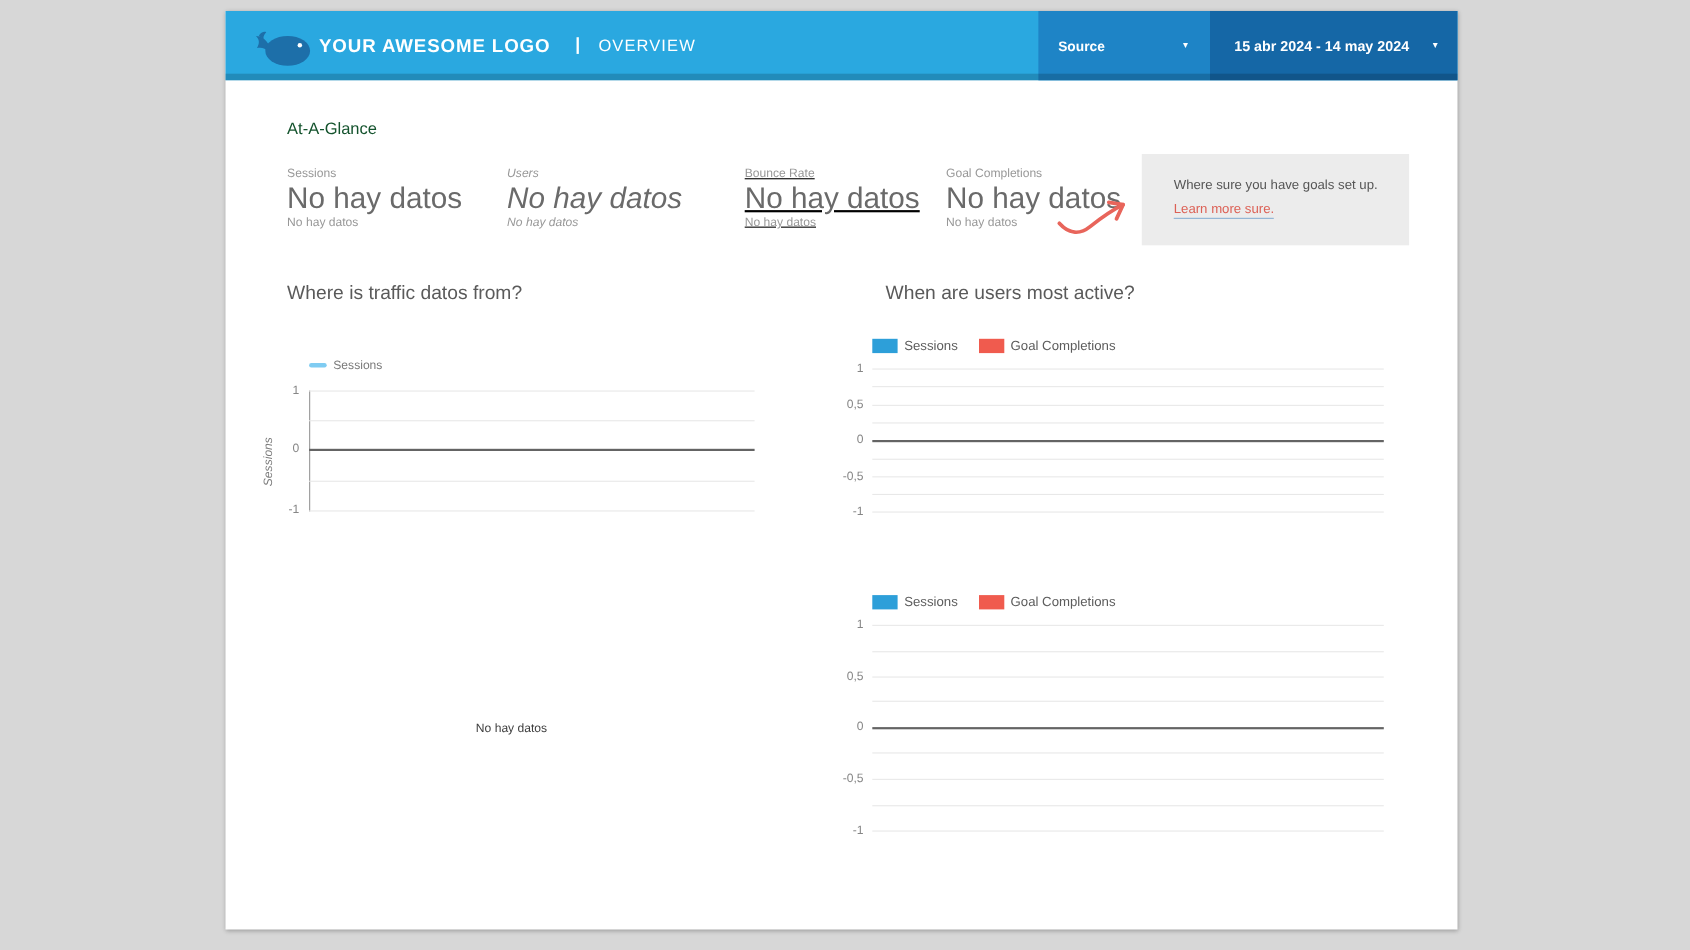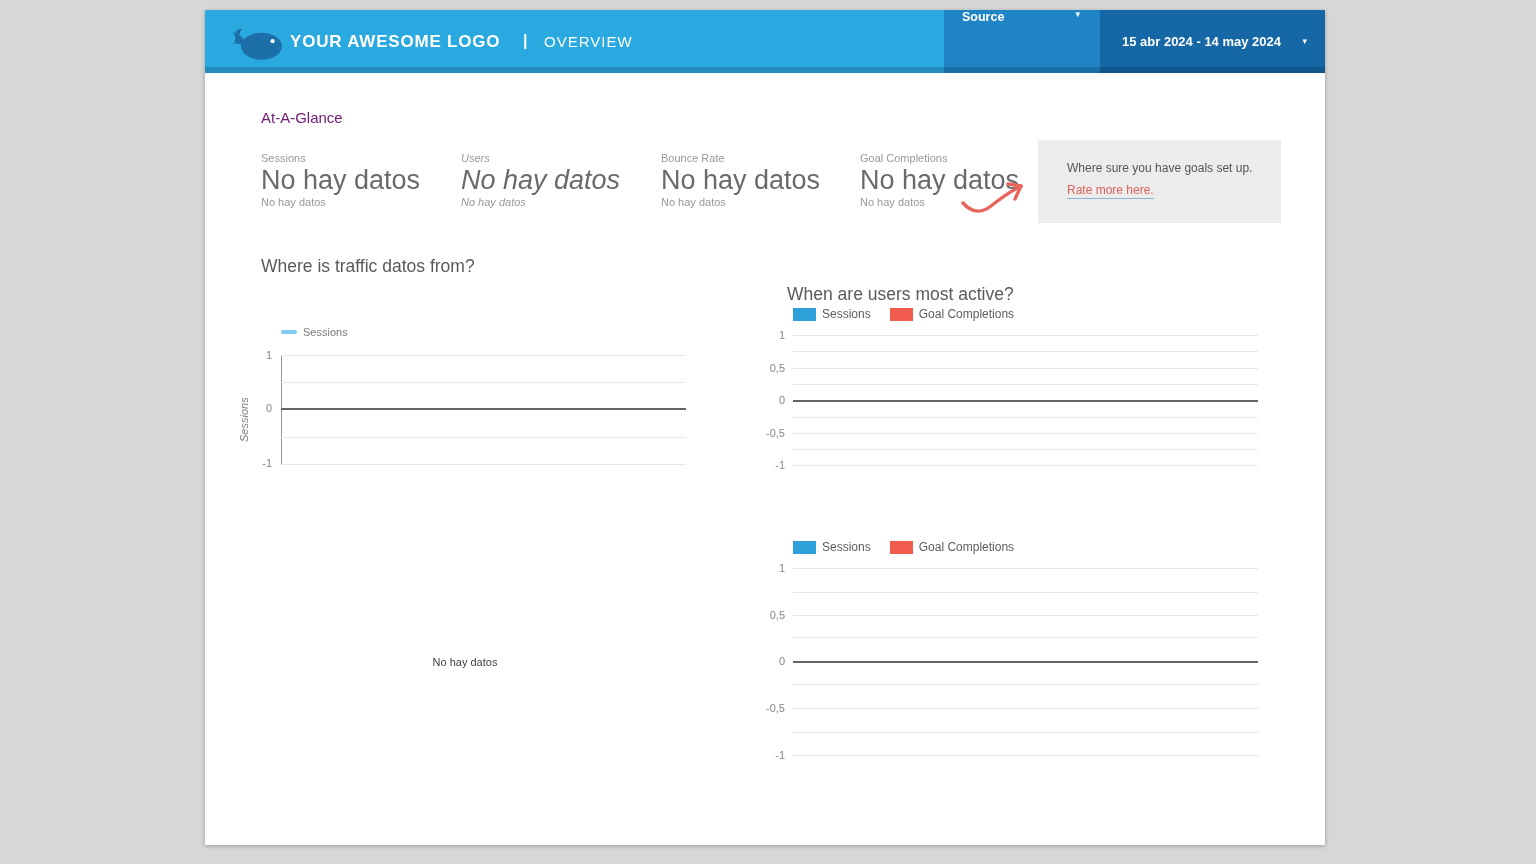--- a/index.html
+++ b/index.html
@@ -17,43 +17,43 @@
   .header::after{content:"";position:absolute;left:0;bottom:0;width:100%;height:6px;
     background:rgba(0,0,0,.17);z-index:6;}
   .whale{position:absolute;left:26px;top:11px;width:56px;height:42px;}
   .logo-text{position:absolute;left:85px;top:0;height:63px;line-height:63px;
     color:#fff;font-size:17px;font-weight:bold;letter-spacing:.8px;}
   .header-sep{position:absolute;left:318px;top:0;height:63px;line-height:61px;
     color:#fff;font-size:16px;font-weight:bold;}
   .page-title{position:absolute;left:339px;top:0;height:63px;line-height:63px;
     color:#fff;font-size:15px;font-weight:normal;letter-spacing:1px;}
   .source-block{position:absolute;left:739px;top:0;width:156px;height:63px;background:#1e84c6;
-    display:flex;align-items:flex-start;justify-content:space-between;
+    display:flex;align-items:center;justify-content:space-between;
     padding:0 20px 0 18px;box-sizing:border-box;cursor:pointer;}
   .source-block .lbl{color:#fff;font-size:12.5px;font-weight:600;}
   .date-block{position:absolute;left:895px;top:0;width:225px;height:63px;background:#1567a6;
     display:flex;align-items:center;justify-content:space-between;
     padding:0 18px 0 22px;box-sizing:border-box;cursor:pointer;}
   .date-block .lbl{color:#fff;font-size:13px;font-weight:bold;}
   .caret{color:#fff;font-size:9px;line-height:1;}
   
-  .aag-title{position:absolute;left:56px;top:99px;font-size:15px;color:#701a75;}
+  .aag-title{position:absolute;left:56px;top:99px;font-size:15px;color:#14532d;}
   .metric{position:absolute;top:142px;width:190px;}
   .metric .m-label{font-size:11px;color:#989898;line-height:12px;}
   .metric .m-value{font-size:27px;color:#6a6a6a;line-height:29px;margin-top:2px;white-space:nowrap;}
   .metric .m-sub{font-size:11px;color:#989898;line-height:12px;margin-top:1px;}
-  .m-c0{left:56px;} .m-c1{left:256px;font-style:italic;} .m-c2{left:456px;} .m-c3{left:655px;}
+  .m-c0{left:56px;} .m-c1{left:256px;font-style:italic;} .m-c2{left:472px;text-decoration:underline;} .m-c3{left:655px;}
   .goal-note{position:absolute;left:833px;top:130px;width:243px;height:83px;background:#ececec;}
   .note-msg{position:absolute;left:29px;top:21px;font-size:12px;color:#555;}
   .note-link{position:absolute;left:29px;top:43px;font-size:12px;color:#dc6156;
     border-bottom:1px solid #8cb2d4;padding-bottom:1px;cursor:pointer;}
   .arrow-svg{position:absolute;left:752px;top:167px;width:82px;height:50px;}
   
   .section-title{position:absolute;top:246px;font-size:17.5px;color:#5a5a5a;}
-  .st-left{left:56px;} .st-right{left:582px;margin-top:28px;}
+  .st-left{left:56px;} .st-right{left:600px;}
   .gl{position:absolute;height:1px;background:#e8e8e8;}
   .gl-zero{position:absolute;height:2px;background:#646464;}
   .ytick{position:absolute;width:44px;text-align:right;font-size:11px;color:#868686;line-height:12px;}
   
   .legend-line{position:absolute;left:76px;top:316px;display:flex;align-items:center;}
   .swatch-line{width:16px;height:4px;border-radius:2px;background:#7fccf2;margin-right:6px;}
   .legend-line .llbl{font-size:11px;color:#7a7a7a;}
   .vaxis{position:absolute;left:76px;top:345px;width:1px;height:110px;background:#979797;}
   .ytitle{position:absolute;left:33px;top:366px;width:14px;height:88px;
     writing-mode:vertical-rl;transform:rotate(180deg);text-align:center;
@@ -111,21 +111,21 @@
     <div class="m-sub">No hay datos</div>
   </div>
   <div class="metric m-c3">
     <div class="m-label">Goal Completions</div>
     <div class="m-value">No hay datos</div>
     <div class="m-sub">No hay datos</div>
   </div>
 
   <div class="goal-note">
     <div class="note-msg">Where sure you have goals set up.</div>
-    <div class="note-link">Rate more here.</div>
+    <div class="note-link">Learn more sure.</div>
   </div>
   <svg class="arrow-svg" viewBox="0 0 82 50">
     <path d="M6 26 C 14 35, 24 37, 34 29 C 44 21, 54 14, 64 9" fill="none" stroke="#e8655b" stroke-width="3.4" stroke-linecap="round"></path>
     <path d="M64 9 L51 7 M64 9 L58 22" fill="none" stroke="#e8655b" stroke-width="3.4" stroke-linecap="round"></path>
   </svg>
 
   <div class="section-title st-left">Where is traffic datos from?</div>
 
   <div class="legend-line">
     <span class="swatch-line"></span>

